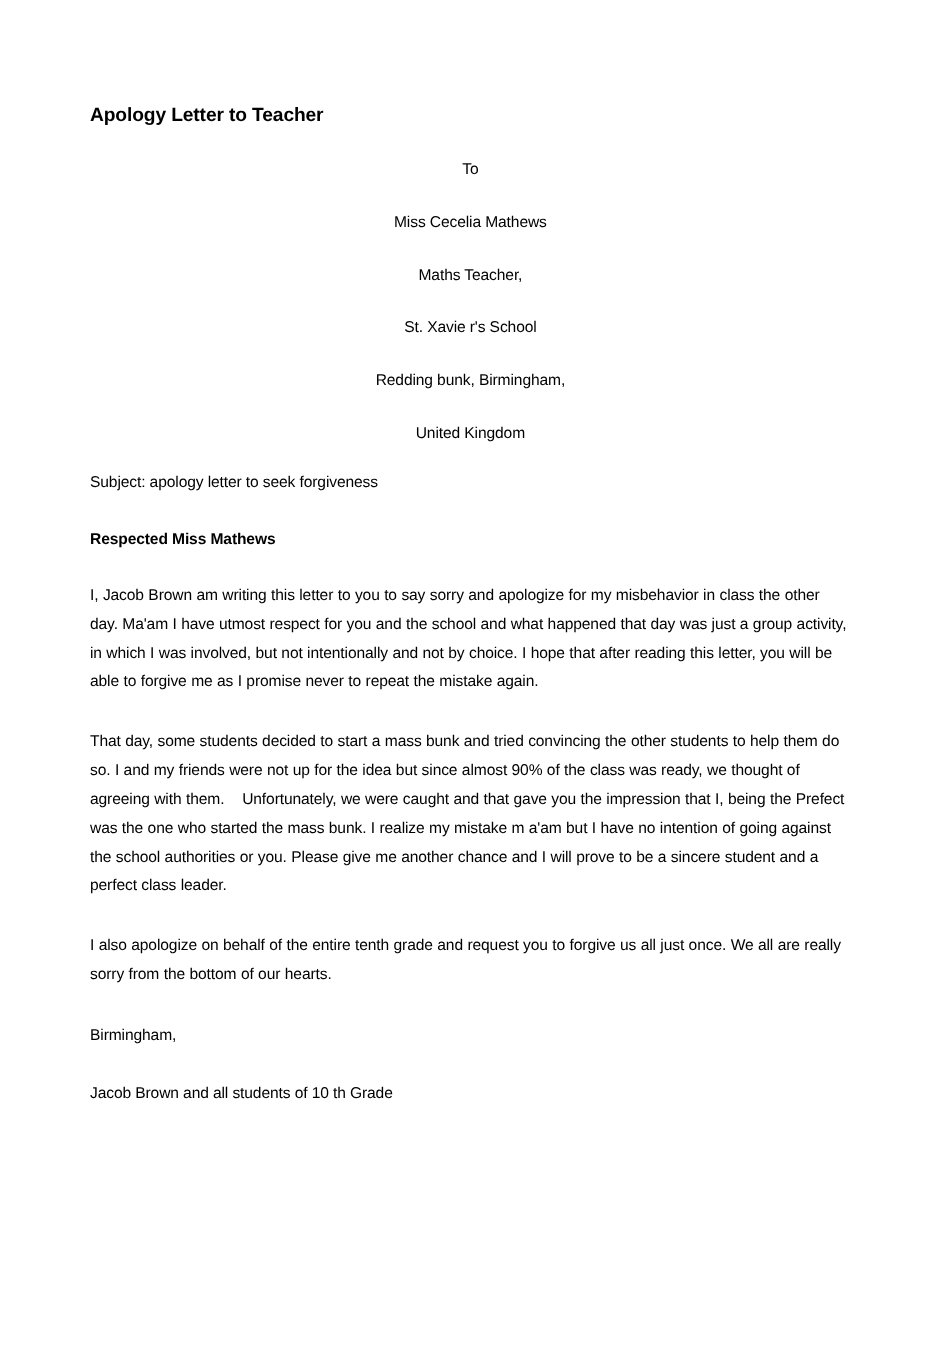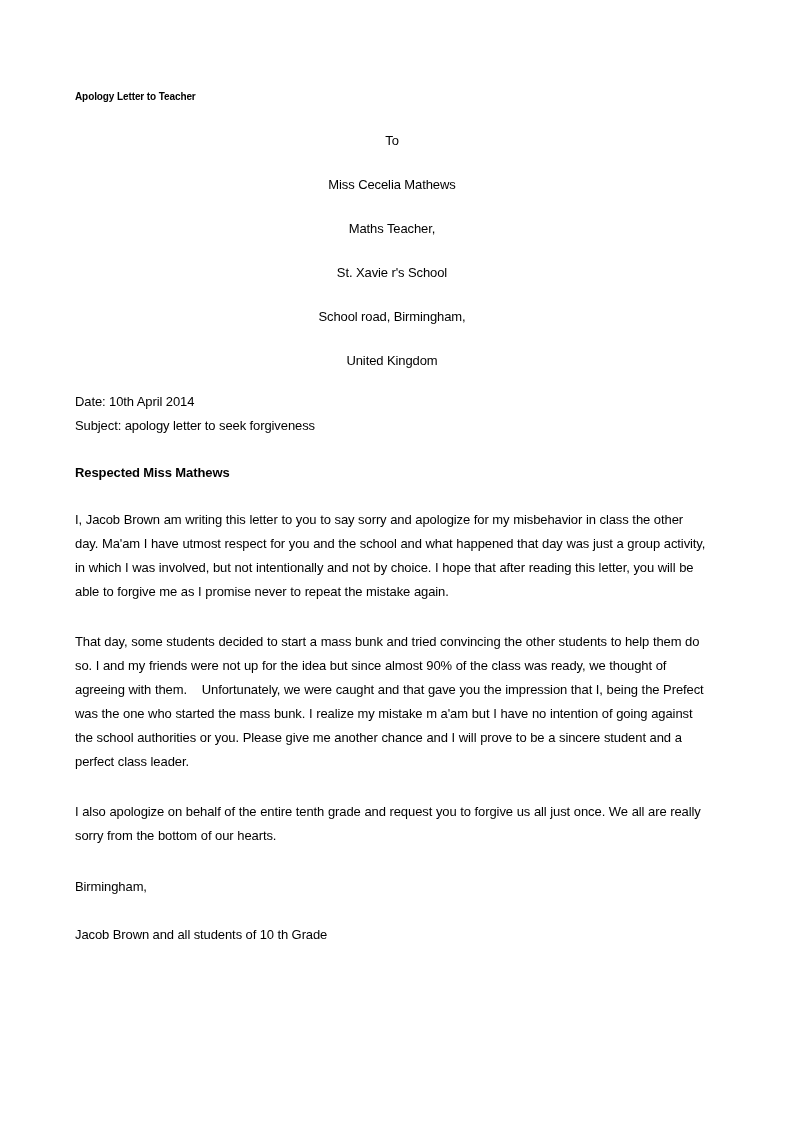--- a/index.html
+++ b/index.html
@@ -28,21 +28,21 @@
     width: 634px;
   }
   
   .doc,
   .doc * {
     font-family: "Liberation Sans Narrow", "Liberation Sans", "DejaVu Sans Condensed", "DejaVu Sans", sans-serif;
     font-stretch: condensed;
     letter-spacing: -0.1px;
   }
   .title {
-    font-size: 10px;
+    font-size: 16px;
     font-weight: bold;
     line-height: 18px;
     margin: 0 0 0 0;
     white-space: pre-wrap;
   }
   .addr-line {
     font-size: 13px;
     line-height: 18px;
     margin: 0;
     white-space: pre-wrap;
@@ -88,26 +88,25 @@
 <div class="page">
   <div class="doc">
 
     <h1 class="title">Apology Letter to Teacher</h1>
 
     <div>
       <p class="addr-line gap-top">To</p>
       <p class="addr-line gap-top">Miss Cecelia Mathews</p>
       <p class="addr-line gap-top">Maths Teacher,</p>
       <p class="addr-line gap-top">St. Xavie r's School</p>
-      <p class="addr-line gap-top">School road, Birmingham,</p>
+      <p class="addr-line gap-top">Redding bunk, Birmingham,</p>
       <p class="addr-line gap-top">United Kingdom</p>
     </div>
 
     <div class="meta-block">
-      <p class="meta-line">Date: 10th April 2014</p>
       <p class="meta-line">Subject: apology letter to seek forgiveness</p>
     </div>
 
     <p class="salutation">Respected Miss Mathews</p>
 
     <div>
       <p class="para">I, Jacob Brown am writing this letter to you to say sorry and apologize for my misbehavior in class the other day. Ma'am I have utmost respect for you and the school and what happened that day was just a group activity, in which I was involved, but not intentionally and not by choice. I hope that after reading this letter, you will be able to forgive me as I promise never to repeat the mistake again.</p>
       <p class="para">That day, some students decided to start a mass bunk and tried convincing the other students to help them do so. I and my friends were not up for the idea but since almost 90% of the class was ready, we thought of agreeing with them.    Unfortunately, we were caught and that gave you the impression that I, being the Prefect was the one who started the mass bunk. I realize my mistake m a'am but I have no intention of going against the school authorities or you. Please give me another chance and I will prove to be a sincere student and a perfect class leader.</p>
       <p class="para">I also apologize on behalf of the entire tenth grade and request you to forgive us all just once. We all are really sorry from the bottom of our hearts.</p>
     </div>

